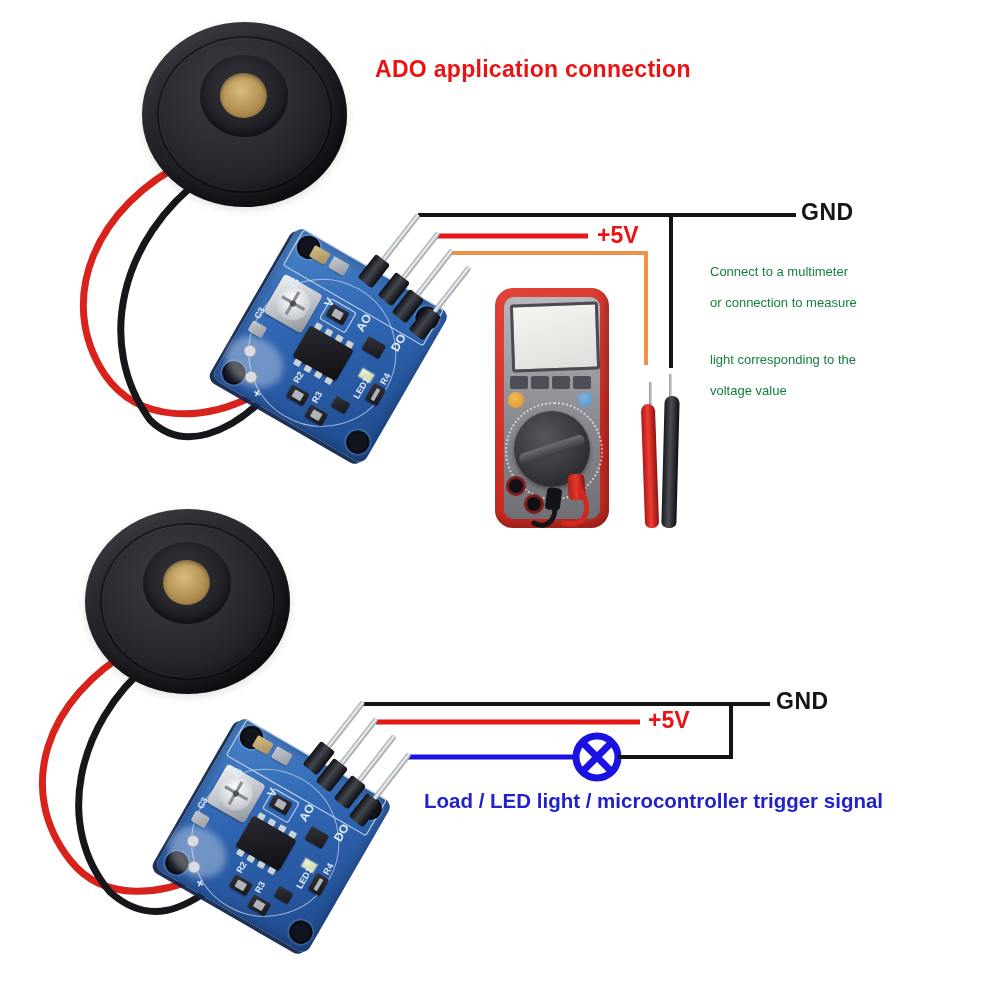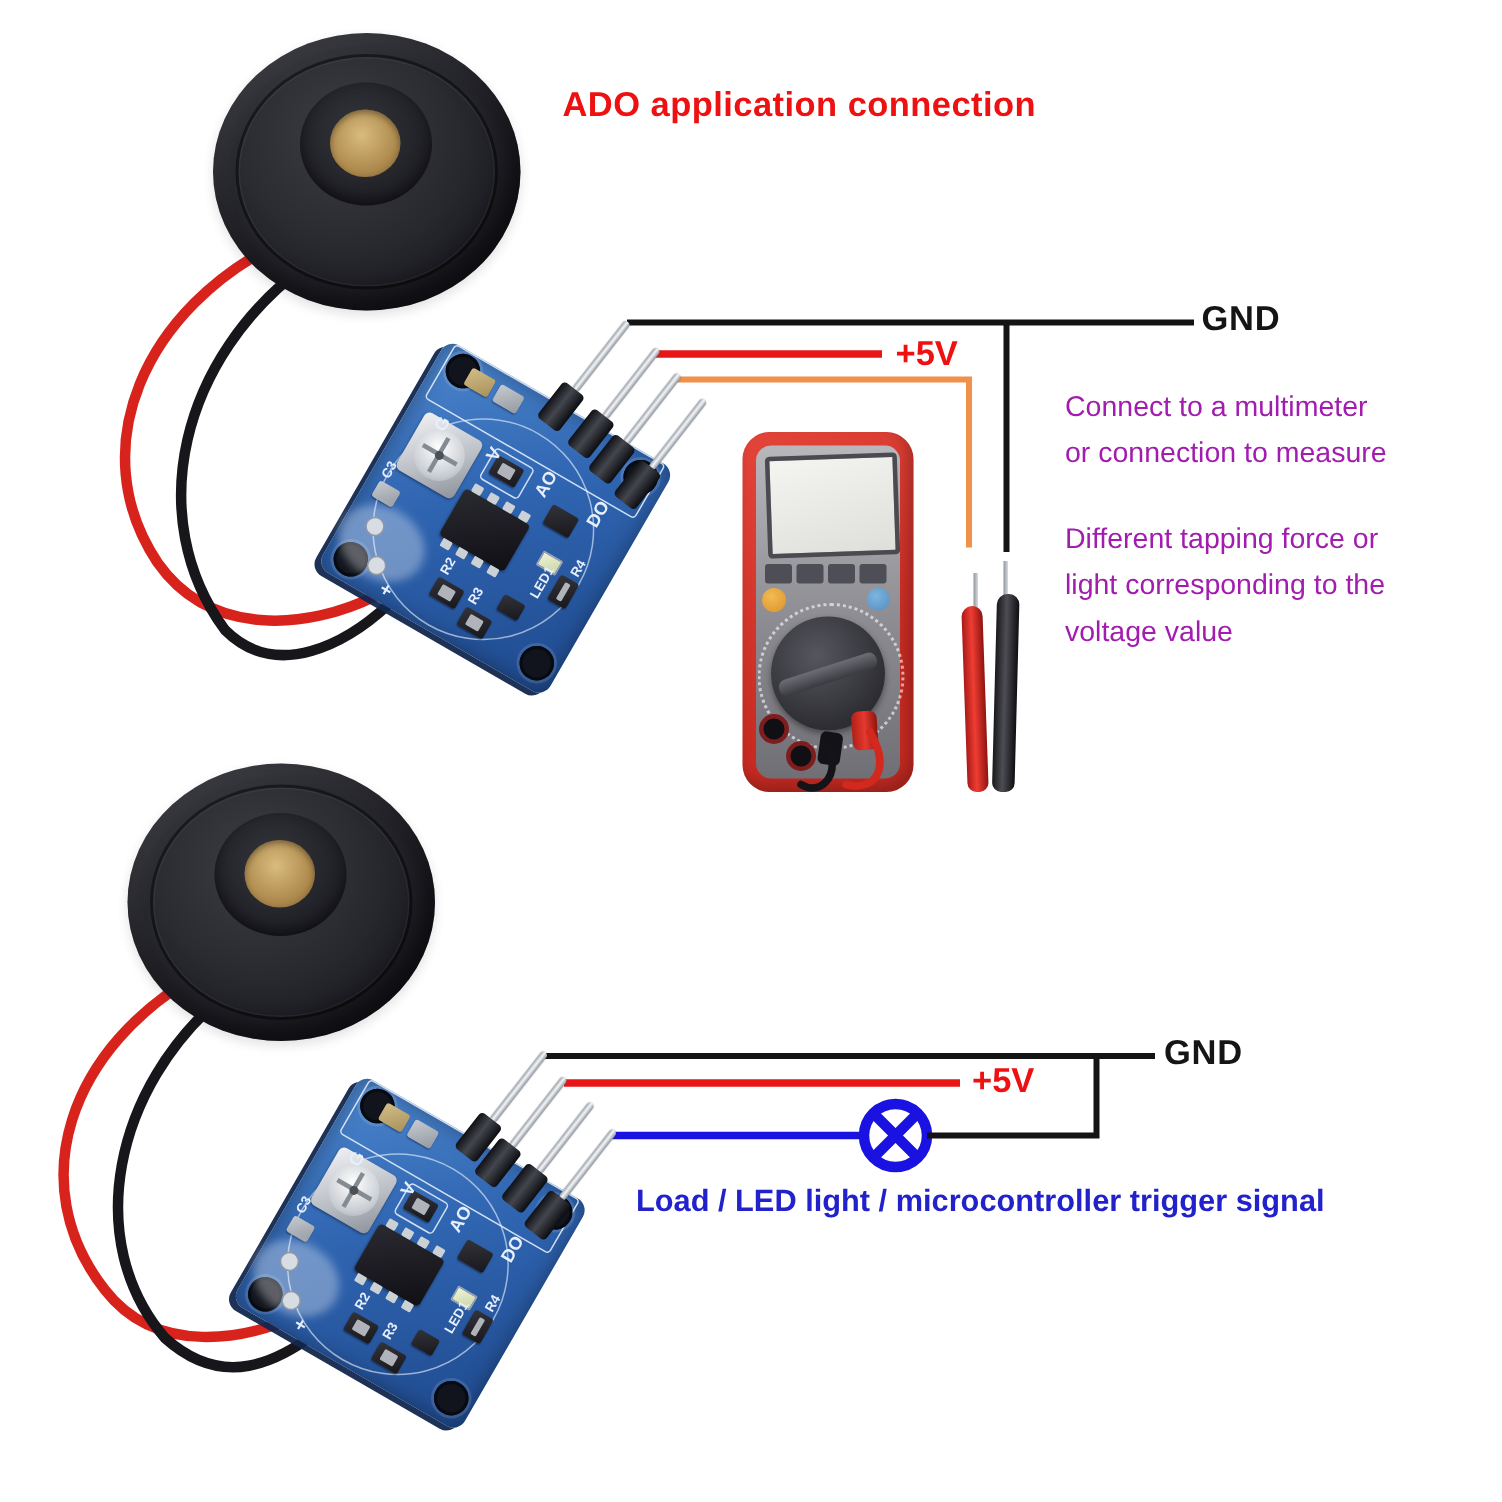--- a/index.html
+++ b/index.html
@@ -4,21 +4,21 @@
 <style>
   html,body{margin:0;padding:0;background:#fff;}
   #canvas{position:relative;width:1001px;height:1001px;background:#ffffff;overflow:hidden;
           font-family:"Liberation Sans",sans-serif;}
   .abs{position:absolute;}
 
   
   .red-title{font-weight:bold;font-size:23px;color:#ee1111;letter-spacing:.3px;white-space:nowrap;}
   .wire-label-dark{font-weight:600;font-size:23px;color:#151515;letter-spacing:.5px;white-space:nowrap;}
   .wire-label-red{font-weight:bold;font-size:23px;color:#ee1111;white-space:nowrap;}
-  .note{font-size:19px;color:#a21caf;line-height:31px;white-space:nowrap;}
+  .note{font-size:13px;color:#15803d;line-height:31px;white-space:nowrap;}
   .signal-caption{font-weight:bold;font-size:20.5px;color:#2222cc;white-space:nowrap;}
 
   
   .disc{width:205px;height:185px;border-radius:50%;
     background:radial-gradient(circle at 42% 36%,#3c3c43 0%,#2c2c33 38%,#1d1d24 72%,#0f0f15 100%);
     box-shadow:inset -8px -12px 20px rgba(0,0,0,.55), inset 5px 7px 12px rgba(255,255,255,.07), 0 3px 8px rgba(0,0,0,.12);}
   .disc .ring{position:absolute;left:15px;top:14px;right:15px;bottom:14px;border-radius:50%;
     border:2px solid rgba(0,0,0,.45);box-shadow:inset 0 0 0 1px rgba(255,255,255,.05);}
   .disc .boss{position:absolute;left:58px;top:33px;width:88px;height:82px;border-radius:50%;
     background:radial-gradient(circle at 45% 40%,#35353c,#1e1e25 72%);box-shadow:inset 0 -4px 9px rgba(0,0,0,.5);}
@@ -297,21 +297,20 @@
 
   <div class="abs red-title" style="left:375px;top:56px;">ADO application connection</div>
   <div class="abs wire-label-dark" style="left:801px;top:199px;">GND</div>
   <div class="abs wire-label-red" style="left:597px;top:222px;">+5V</div>
 
   <div class="abs note" style="left:710px;top:256px;">
     <div>Connect to a multimeter</div>
     <div>or connection to measure</div>
   </div>
   <div class="abs note" style="left:710px;top:344px;">
-    <div>Different tapping force or</div>
     <div>light corresponding to the</div>
     <div>voltage value</div>
   </div>
 
   <div class="abs wire-label-dark" style="left:776px;top:688px;">GND</div>
   <div class="abs wire-label-red" style="left:648px;top:707px;">+5V</div>
   <div class="abs signal-caption" style="left:424px;top:789px;">Load / LED light / microcontroller trigger signal</div>
 
 </div>
 

